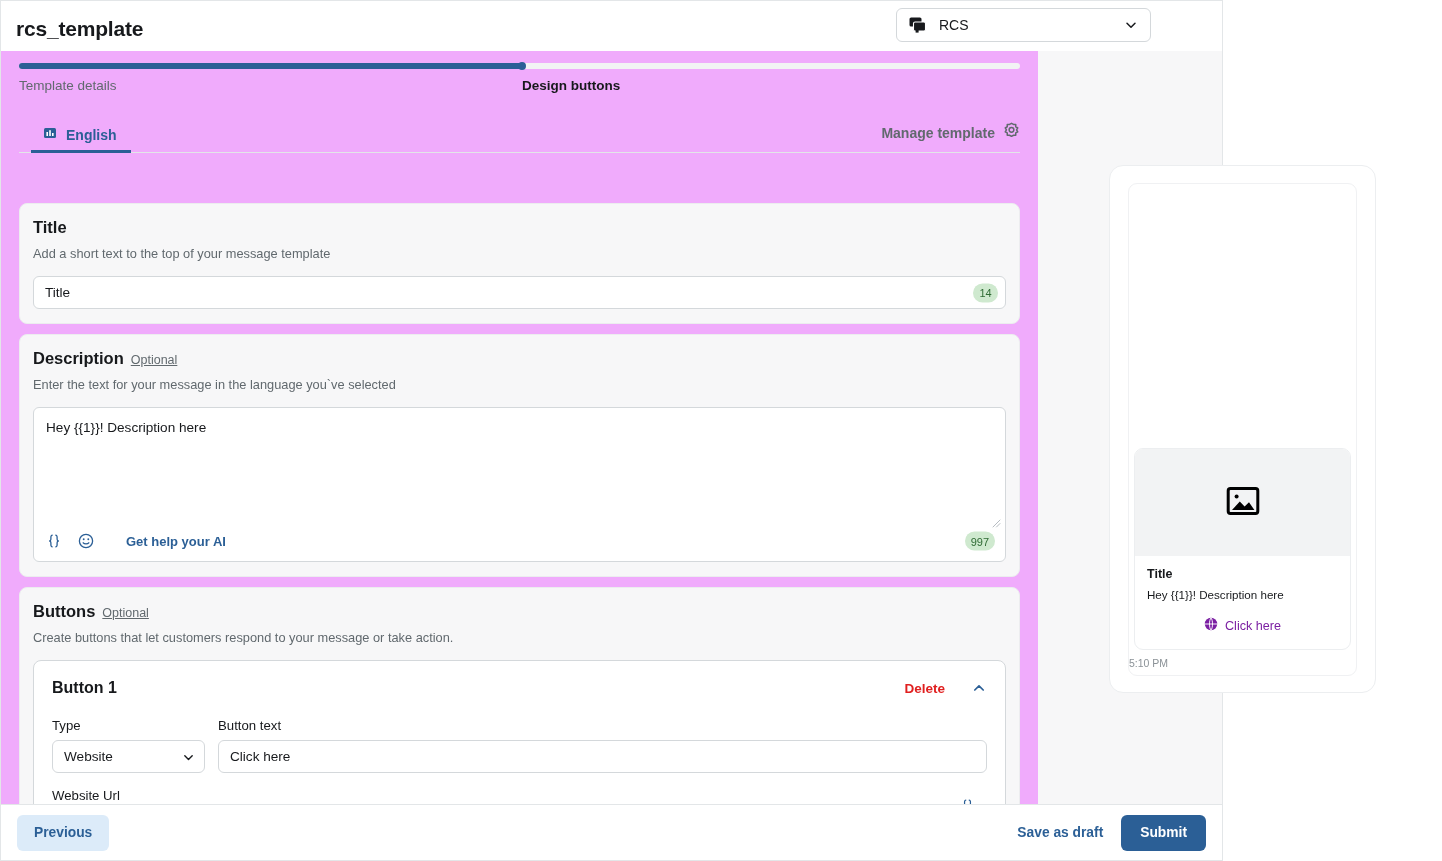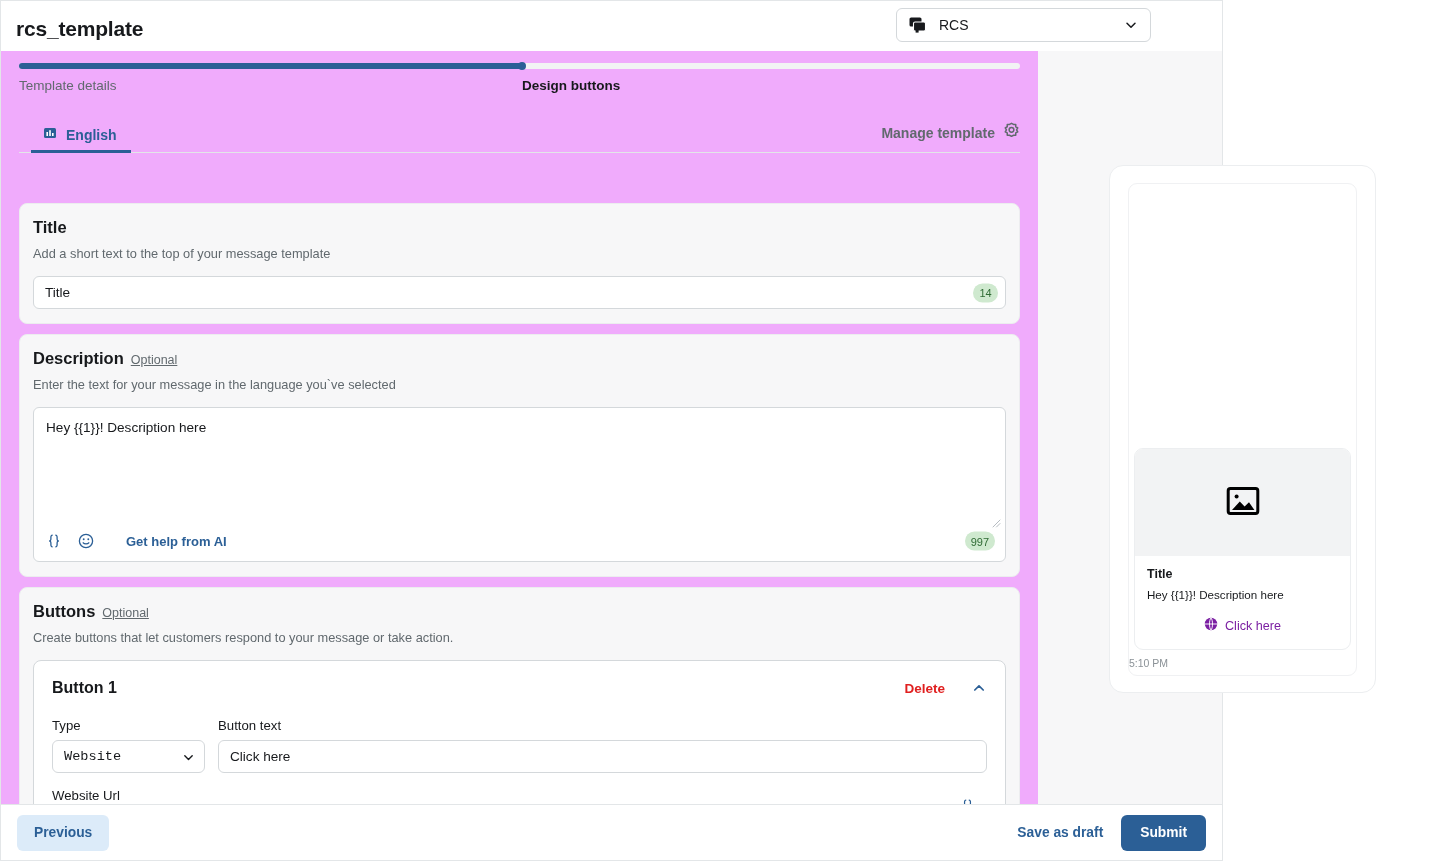--- a/index.html
+++ b/index.html
@@ -254,21 +254,21 @@
 
   .field-row { display: flex; gap: 13px; margin-top: 18px; }
   .field { display: flex; flex-direction: column; }
   .field-label { font-size: 13.2px; color: #17191c; margin-bottom: 7px; }
   .sel-wrap { position: relative; width: 153px; }
   .sel {
     width: 153px; height: 33px;
     border: 1px solid #d4d8db; border-radius: 6px;
     background: #fff; padding: 0 30px 0 11px;
     font-size: 13.6px; color: #17191c;
-    font-family: Liberation Mono, monospace;
+    font-family: Liberation Sans, sans-serif;
     appearance: none; -webkit-appearance: none;
     cursor: pointer;
   }
   .sel-chev { position: absolute; right: 10px; top: 10px; width: 13px; height: 13px; pointer-events: none; }
   .field.grow { flex: 1 1 auto; }
   .field.grow .text-input { padding-right: 11px; }
 
   .url-field { margin-top: 15px; position: relative; }
   .url-braces { position: absolute; right: 11px; top: 9px; width: 17px; height: 17px; cursor: pointer; }
 
@@ -454,21 +454,21 @@
                 </svg>
               </span>
               <span class="tool-ic">
                 <svg viewBox="0 0 18 18" width="18" height="18" aria-hidden="true">
                   <circle cx="9" cy="9" r="6.6" fill="none" stroke="#2b5f96" stroke-width="1.3"></circle>
                   <circle cx="6.7" cy="7.2" r="0.95" fill="#2b5f96"></circle>
                   <circle cx="11.3" cy="7.2" r="0.95" fill="#2b5f96"></circle>
                   <path d="M6.2 10.8 C7.3 12.2 10.7 12.2 11.8 10.8" fill="none" stroke="#2b5f96" stroke-width="1.3" stroke-linecap="round"></path>
                 </svg>
               </span>
-              <span class="ai-link">Get help from AI</span>
+              <span class="ai-link">Get help your AI</span>
               <span class="counter">997</span>
             </div>
           </div>
         </div>
 
         <div class="card">
           <div class="card-title">
             <span>Buttons</span>
             <span class="opt">Optional</span>
           </div>

